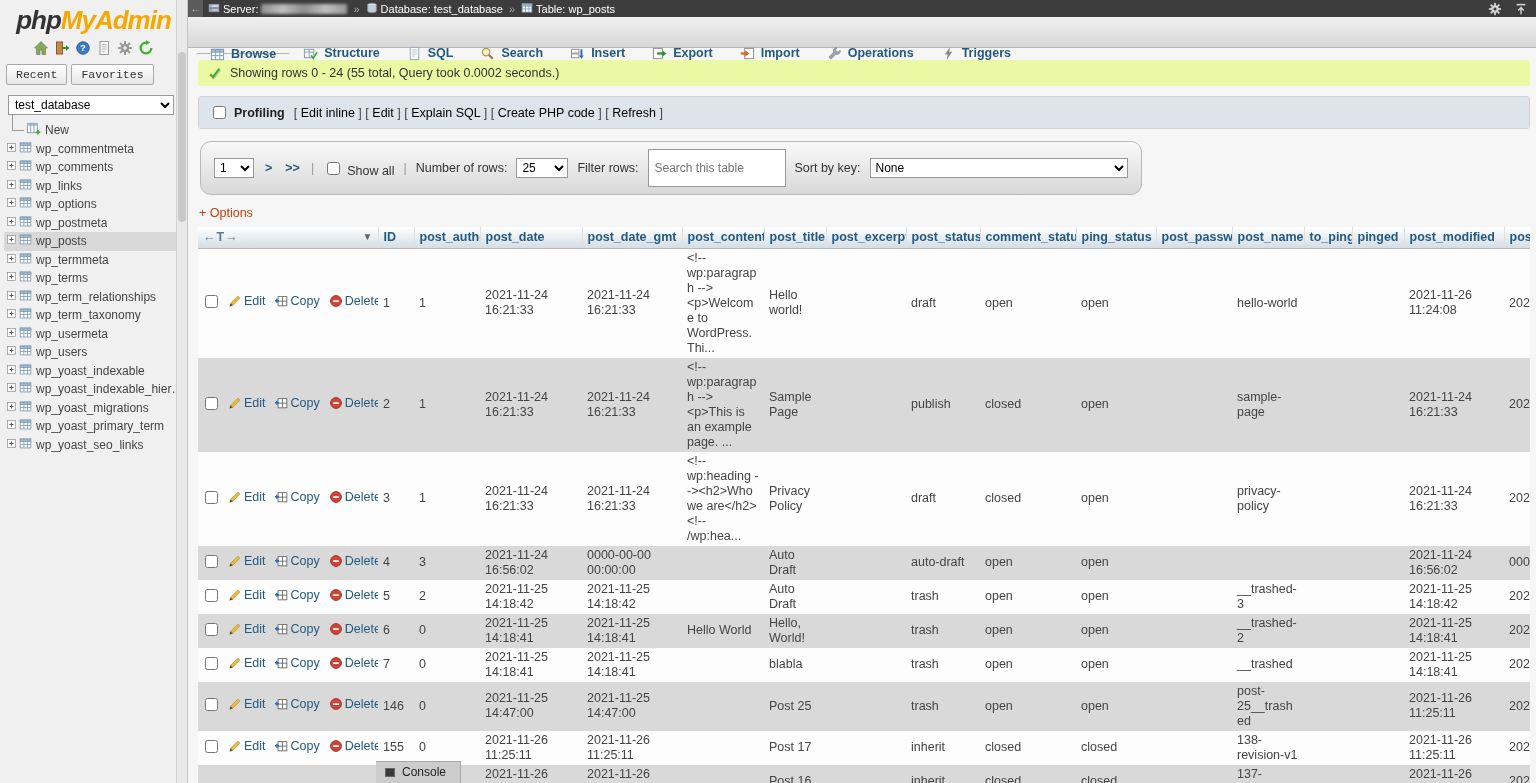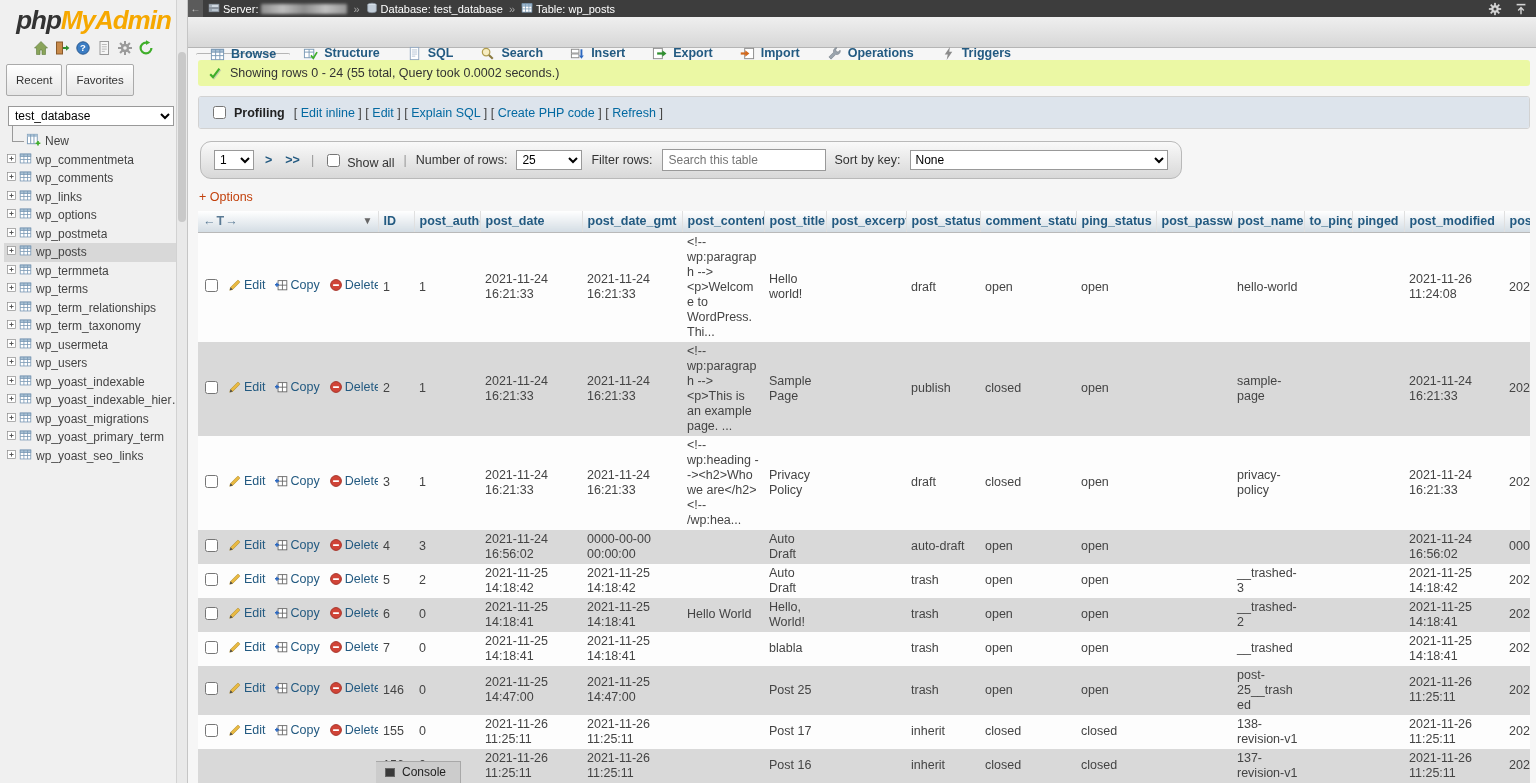--- a/index.html
+++ b/index.html
@@ -16,22 +16,22 @@
     position:relative; width:188px; flex:0 0 188px; height:100%;
     background:#f0f0f0; border-right:1px solid #c5c5c5; overflow:hidden;
   }
   .logo { text-align:center; padding:5px 0 2px; font-size:26px; font-weight:bold; font-style:italic; letter-spacing:-1px; cursor:pointer; }
   .logo .lr { color:#f6a800; }
   .side-icons { display:flex; justify-content:center; gap:5px; padding:2px 0 6px; }
   .side-icons .ico { width:16px; height:16px; cursor:pointer; }
   .side-tabs { padding:2px 6px 6px; display:flex; gap:4px; }
   .side-tab {
     font-size:11.5px; color:#333; background:linear-gradient(#ffffff,#e6e6e6);
-    border:1px solid #aaa; border-radius:2px; padding:9px 9px; cursor:pointer;
-    font-family:Liberation Sans, sans-serif;
+    border:1px solid #aaa; border-radius:2px; padding:3px 9px; cursor:pointer;
+    font-family:Liberation Mono, monospace;
   }
   .db-select { margin:4px 8px 6px; width:166px; font-size:12px; padding:1px 2px; border:1px solid #999; background:#fff; }
   .tree { font-size:12px; color:#444; padding-left:4px; }
   .tree-row { display:flex; align-items:center; height:18.5px; white-space:nowrap; cursor:pointer; padding-left:2px; }
   .tree-row.selected { background:#d8d8d8; }
   .tree-row .plusbox { margin-right:2px; flex:0 0 auto; }
   .tree-row .t-ico { margin-right:4px; flex:0 0 auto; }
   .tree-row .lbl { overflow:hidden; text-overflow:ellipsis; }
   .tree-elbow { width:12px; height:16px; border-left:1px solid #999; border-bottom:1px solid #999; margin:-8px 2px 6px 6px; }
   .side-scroll { position:absolute; top:0; right:0; width:11px; height:100%; background:#e9e9e9; border-left:1px solid #d2d2d2; }
@@ -77,34 +77,34 @@
 
   .querybox { border:1px solid #d2d2d2; border-radius:3px; overflow:hidden; margin-bottom:10px; }
   .sql { background:#e9e9e9; padding:8px 10px; font-family:"DejaVu Sans Mono",monospace; font-size:12px; color:#444; }
   .sql .kw { color:#0039b3; font-weight:bold; }
   .sql .kw.link { text-decoration:underline dotted; cursor:pointer; }
   .sql .op { color:#c4521c; }
   .sql .tbl { color:#222; }
   .profiling { background:#dde4ec; padding:6px 10px; display:flex; align-items:center; gap:5px; }
   .profiling b { margin-right:4px; color:#222; }
   .profiling .br { color:#444; }
-  .profiling a { color:#0369a1; text-decoration:none; cursor:pointer; }
+  .profiling a { color:#000000; text-decoration:none; cursor:pointer; }
 
   .pagebar {
     display:inline-flex; align-items:center; gap:9px;
     background:linear-gradient(#f9f9f9,#d8d8d8); border:1px solid #b9b9b9; border-radius:11px;
     padding:7px 13px; margin:2px 0 2px 2px; color:#333;
   }
   .pagebar select, .pagebar input[type=text] { font-size:12px; border:1px solid #999; background:#fff; }
   .pagebar select { padding:1px; }
   .pagebar .pg-link { color:#235a81; text-decoration:none; font-weight:bold; cursor:pointer; padding:0 2px; }
   .pagebar .divider { color:#999; }
-  .filter-input { width:164px; height:22px; padding:2px 6px; }
+  .filter-input { width:138px; height:22px; padding:18px 6px; }
   .sort-select { width:258px; }
-  .rows-select { width:66px; }
+  .rows-select { width:52px; }
   .page-select { width:40px; }
   .cb-label { display:inline-flex; align-items:flex-end; gap:4px; }
 
   .options-link { display:inline-block; color:#c2410c; text-decoration:none; margin:9px 1px 7px; cursor:pointer; }
 
   .table-wrap { width:1332px; overflow:hidden; }
   table.grid { border-collapse:collapse; table-layout:fixed; width:1366px; color:#444; font-size:12.5px; }
   table.grid thead th {
     background:linear-gradient(#ffffff,#d4dde4); color:#235a81; font-weight:bold; text-align:left;
     padding:3px 5px; border-bottom:1px solid #b9b9b9; border-right:1px solid #e0e0e0;

